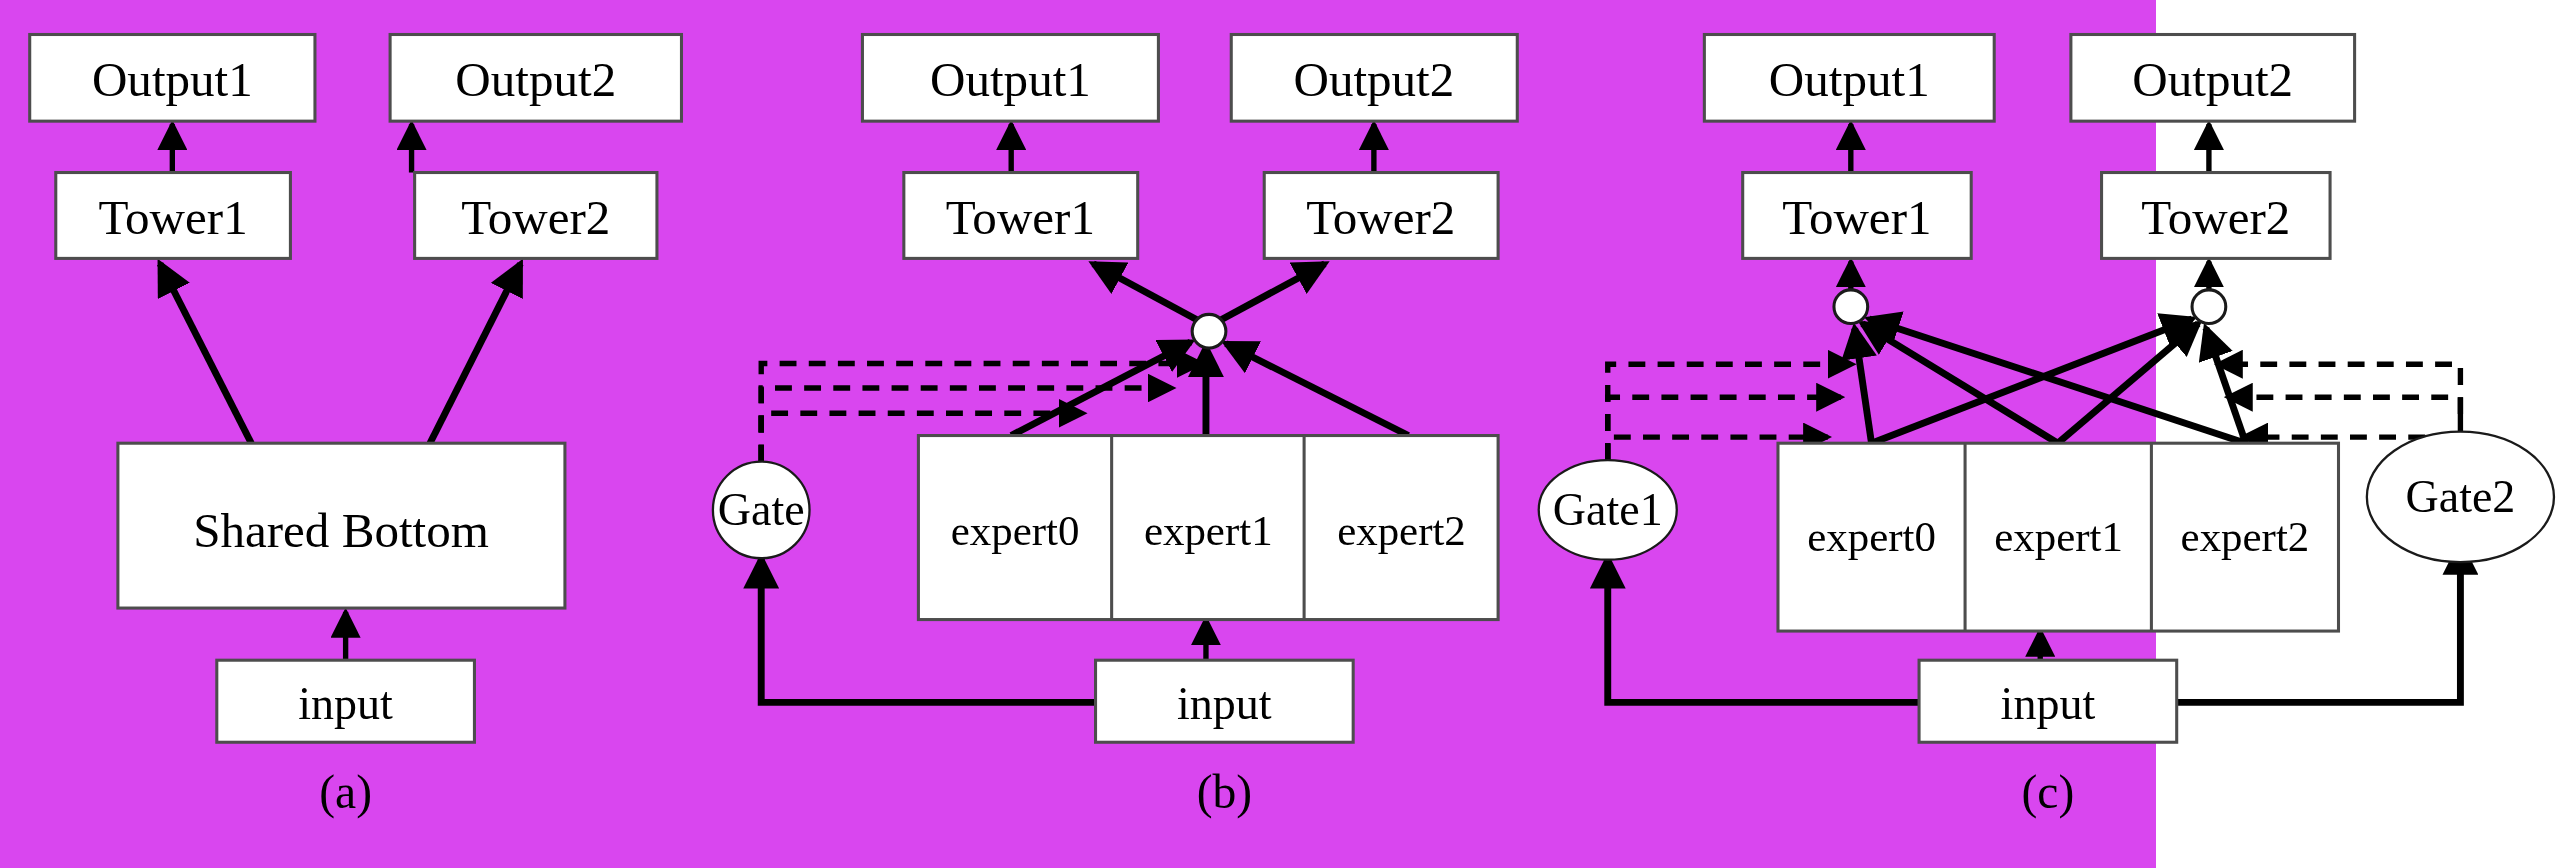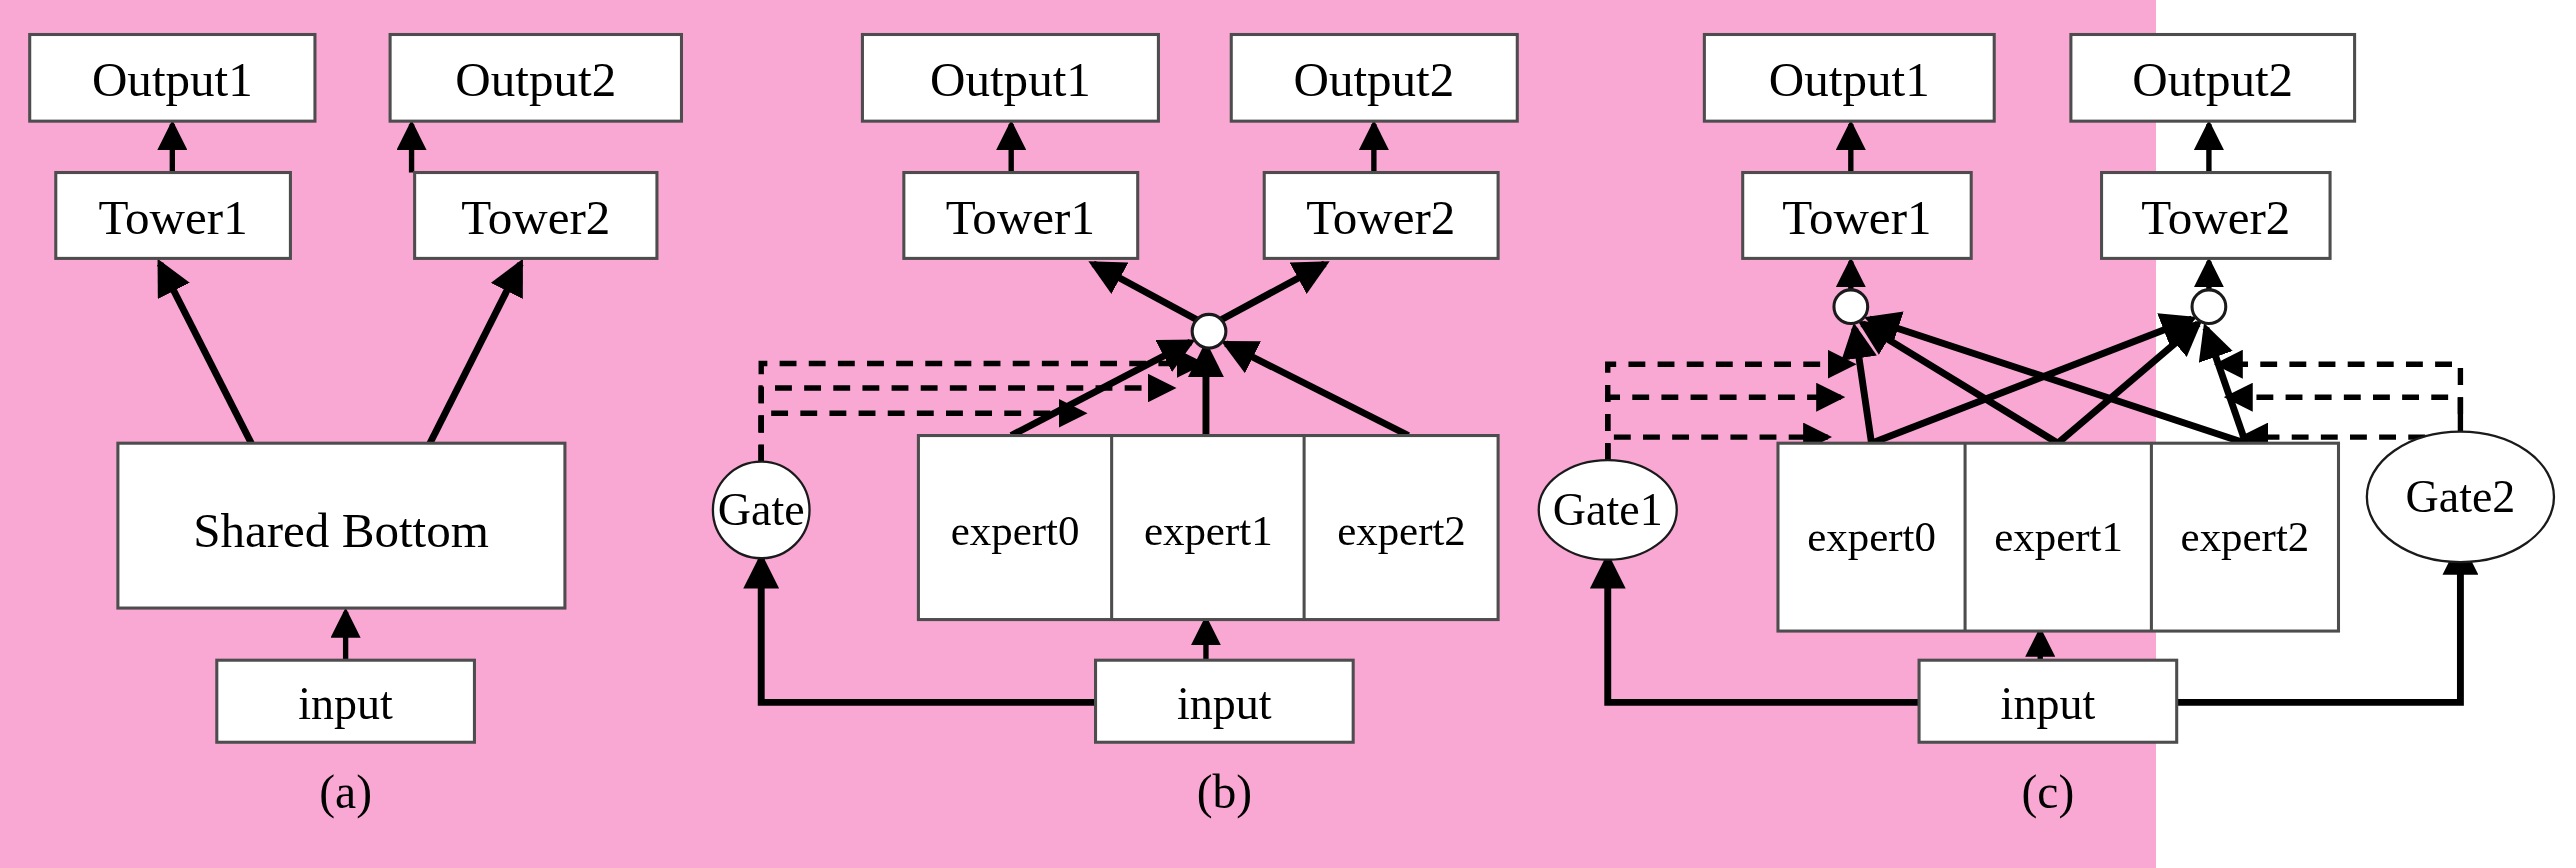--- a/index.html
+++ b/index.html
@@ -4,21 +4,21 @@
 <style>
   html, body {
     margin: 0;
     padding: 0;
     background: #ffffff;
   }
   #canvas {
     position: relative;
     width: 2156px;
     height: 868px;
-    background: #f9a8d4;
+    background: #d946ef;
     font-family: "Liberation Serif", "DejaVu Serif", serif;
   }
   svg.diagram {
     position: absolute;
     left: 0;
     top: 0;
     width: 2576px;
     height: 868px;
     display: block;
   }

